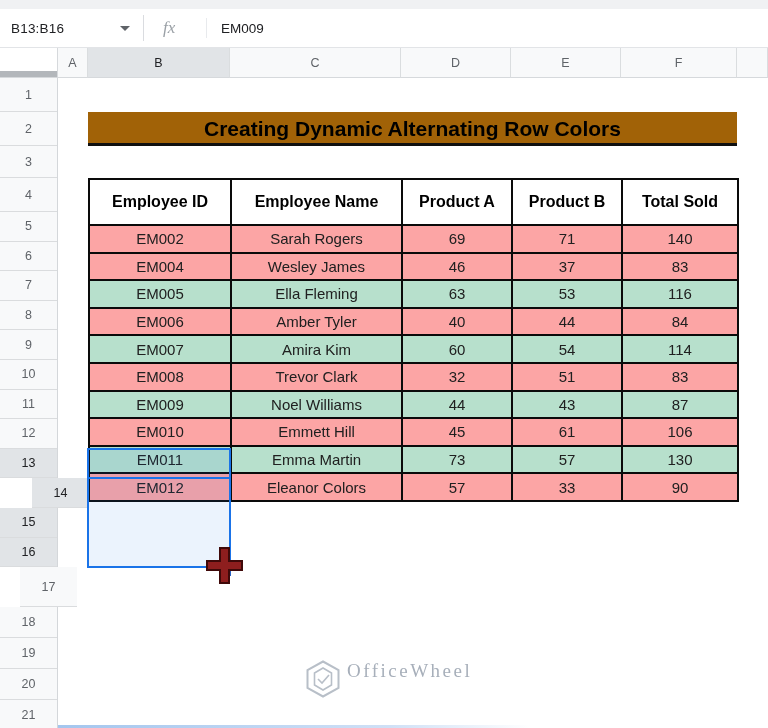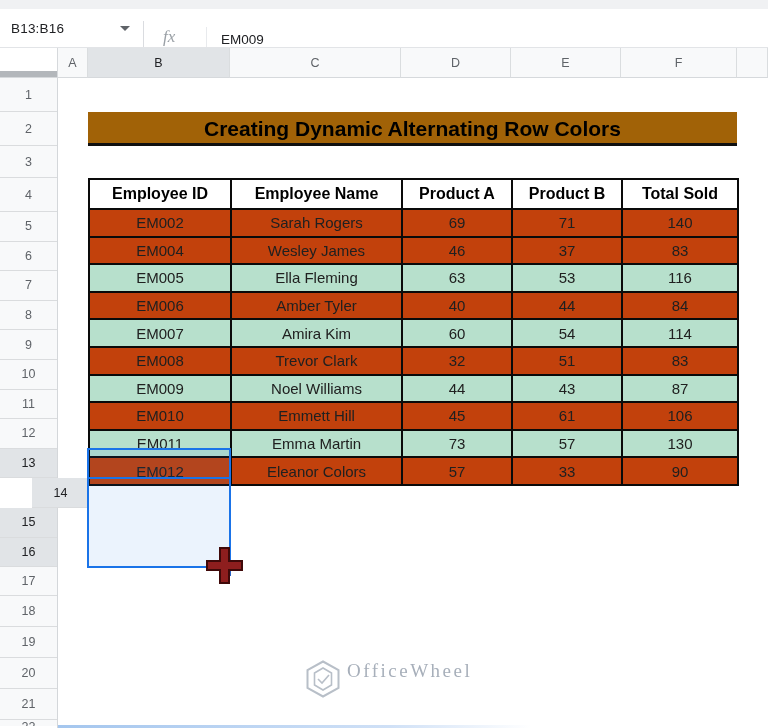--- a/index.html
+++ b/index.html
@@ -4,21 +4,21 @@
 <style>
   * { margin:0; padding:0; box-sizing:border-box; }
   body { background:#fff; font-family:"Liberation Sans","DejaVu Sans",sans-serif; }
   .app { position:relative; width:768px; height:728px; background:#fff; overflow:hidden; }
 
   
   .toolbar-strip { position:absolute; left:0; top:0; width:768px; height:9px; background:#f0f1f3; }
 
   
   .formula-bar { position:absolute; left:0; top:9px; width:768px; height:39px; background:#fff;
-    border-bottom:1px solid #e2e4e7; display:flex; align-items:flex-end; }
+    border-bottom:1px solid #e2e4e7; display:flex; align-items:center; }
   .name-box { width:140px; height:100%; display:flex; align-items:center; justify-content:space-between;
     padding:0 10px 0 11px; cursor:pointer; }
   .name-box-value { font-size:13.5px; color:#202124; letter-spacing:0.2px; }
   .dd-arrow { width:0; height:0; border-left:5px solid transparent; border-right:5px solid transparent;
     border-top:5px solid #5f6368; }
   .vdiv { width:1px; height:26px; background:#dadce0; margin-left:3px; }
   .fx { font-family:"Liberation Serif",serif; font-style:italic; font-size:17px; color:#9aa0a6;
     margin-left:19px; width:22px; }
   .vdiv2 { width:1px; height:20px; background:#e8eaed; margin-left:21px; }
   .formula-input { margin-left:14px; font-size:13.5px; color:#202124; flex:1; }
@@ -42,22 +42,22 @@
   
   .title-banner { position:absolute; left:88px; top:112px; width:649px; height:34px; background:#a16207;
     border-bottom:3px solid #101010; text-align:center; line-height:33px; font-size:21px; font-weight:bold;
     color:#000; z-index:10; }
 
   
   table.sheet-table { position:absolute; left:88px; top:178px; border-collapse:collapse;
     table-layout:fixed; z-index:10; background:#fff; }
   .sheet-table th, .sheet-table td { border:2px solid #0a0a0a; text-align:center; vertical-align:middle;
     padding:0; overflow:hidden; }
-  .sheet-table th { height:30px; font-size:16px; font-weight:bold; color:#000; background:#fff;margin-top:28px; }
-  .sheet-table td { height:27.6px; font-size:15px; color:#202020; background:#c2410c; }
+  .sheet-table th { height:46px; font-size:16px; font-weight:bold; color:#000; background:#fff;margin-top:28px; }
+  .sheet-table td { height:27.6px; font-size:15px; color:#202020; background:#fca5a5; }
   .sheet-table tr.shaded td { background:#b7e0cc; }
 
   
   .sel-tint { position:absolute; left:88px; top:449px; width:142px; height:118px;
     background:rgba(26,115,232,0.085); z-index:20; pointer-events:none; }
   .sel-border { position:absolute; left:87px; top:448px; width:144px; height:120px;
     border:2px solid #1a73e8; z-index:22; pointer-events:none; }
   .active-cell { position:absolute; left:87px; top:448px; width:144px; height:31px;
     border:2px solid #1a73e8; z-index:23; pointer-events:none; }
   .fill-handle { position:absolute; left:221px; top:566px; width:10px; height:10px; background:#2a63c4;
@@ -112,21 +112,21 @@
       <div class="rowh" style="height: 29.6px;">7</div>
       <div class="rowh" style="height: 29.6px;">8</div>
       <div class="rowh" style="height: 29.6px;">9</div>
       <div class="rowh" style="height: 29.6px;">10</div>
       <div class="rowh" style="height: 29.6px;">11</div>
       <div class="rowh" style="height: 29.6px;">12</div>
       <div class="rowh hsel" style="height: 29.6px;">13</div>
       <div class="rowh hsel" style="height: 29.6px; margin-left: 32px;">14</div>
       <div class="rowh hsel" style="height: 29.6px;">15</div>
       <div class="rowh hsel" style="height: 29.6px;">16</div>
-      <div class="rowh" style="height: 29px;">17</div>
+      <div class="rowh" style="height: 40px; margin-left: 20px;">17</div>
       <div class="rowh" style="height: 31px;">18</div>
       <div class="rowh" style="height: 31px;">19</div>
       <div class="rowh" style="height: 31px;">20</div>
       <div class="rowh" style="height: 31px;">21</div>
       <div class="rowh partial" style="height: 6px;">22</div>
     </div>
 
   <div class="title-banner">Creating Dynamic Alternating Row Colors</div>
 
   <table class="sheet-table">

